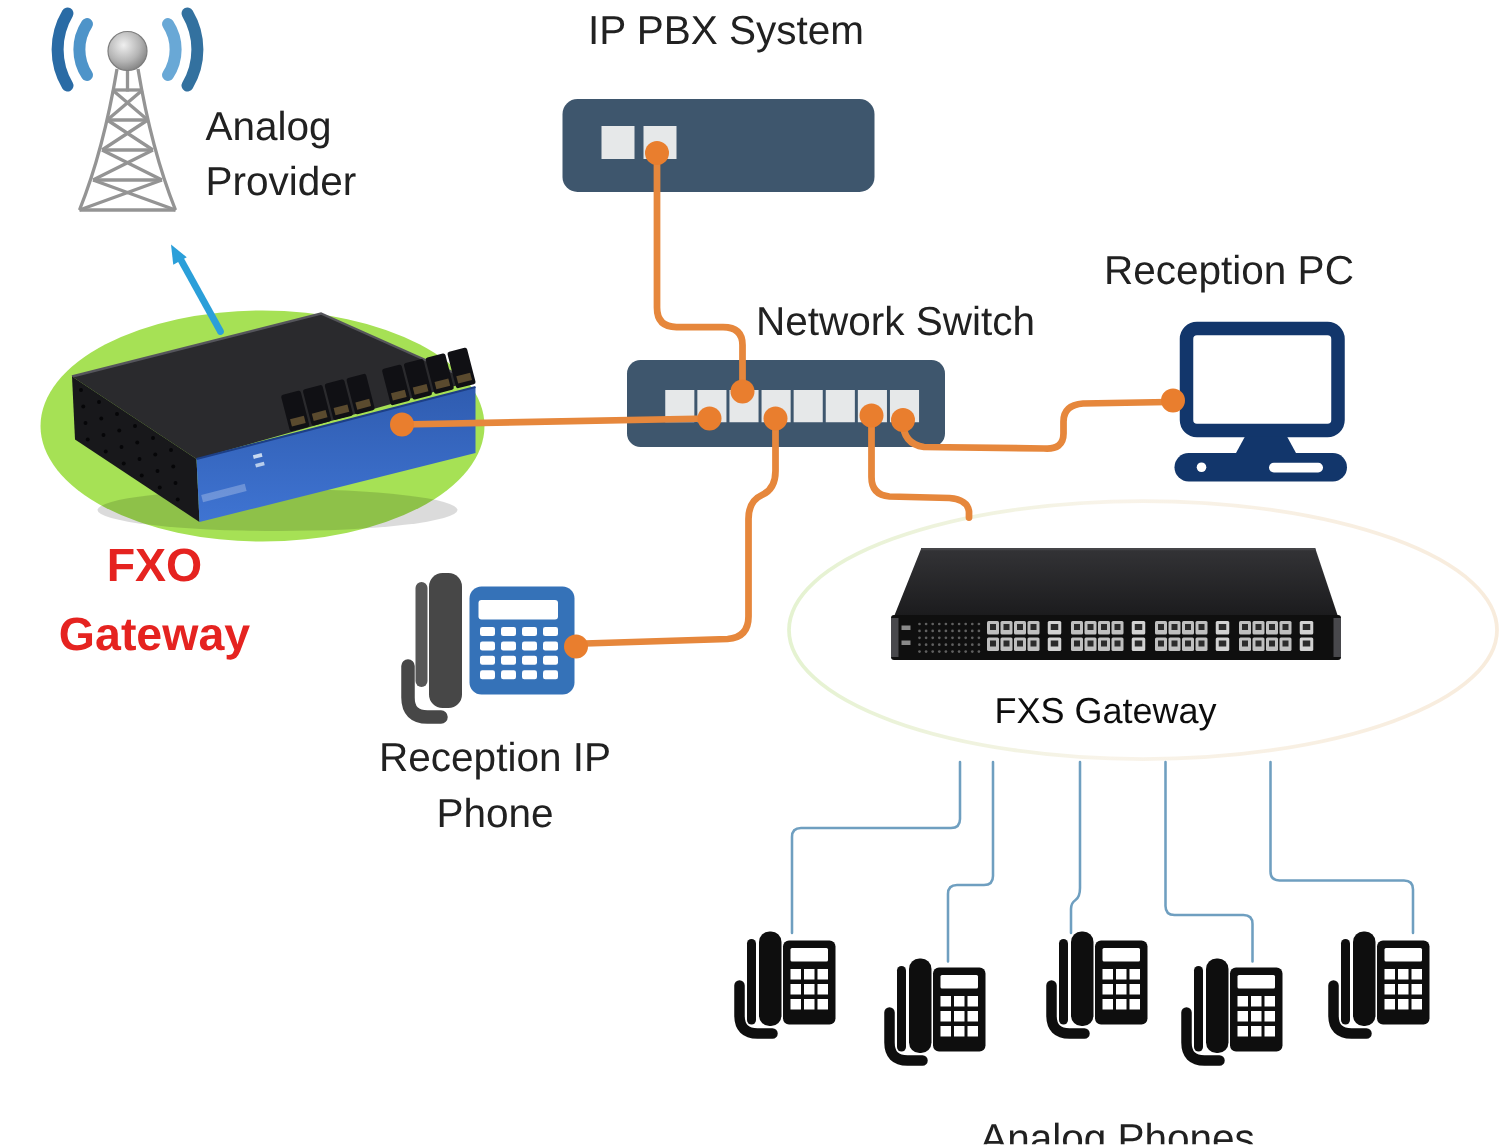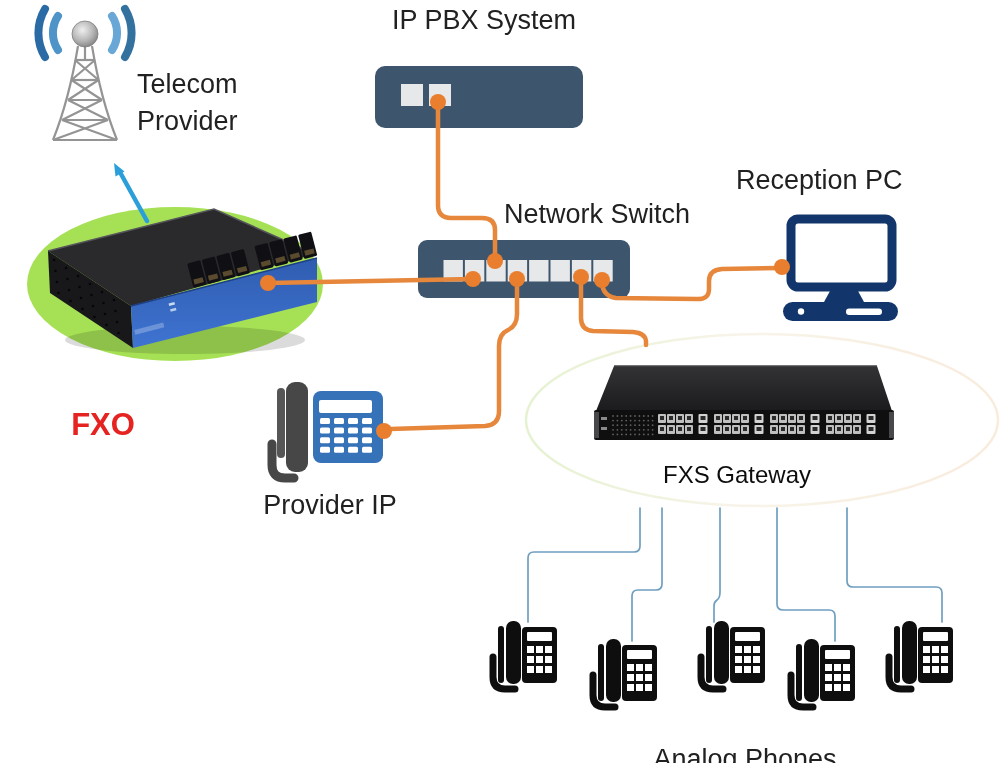--- a/index.html
+++ b/index.html
@@ -6,21 +6,21 @@
   #canvas{position:relative;width:1000px;height:763px;background:#fff;overflow:hidden;
           font-family:"Liberation Sans",sans-serif;padding-left:32px;}
   #scene{position:absolute;left:0;top:0;}
   .lbl{position:absolute;color:var(--label-dark,#212121);white-space:nowrap;}
   .lbl .ln{display:block;}
   #lbl-pbx{left:334px;top:5px;width:300px;text-align:center;font-size:27px;}
   #lbl-telecom{left:137px;top:66px;font-size:27px;line-height:37px;}
   #lbl-switch{left:504px;top:199px;font-size:27px;}
   #lbl-monitor{left:736px;top:165px;font-size:27px;}
   #lbl-fxo{left:0;top:354px;width:206px;text-align:center;font-size:31px;line-height:46px;
-           font-weight:bold;color:var(--red-label,#e52320);margin-top:48px;}
+           font-weight:bold;color:var(--red-label,#e52320);}
   #lbl-reception{left:210px;top:487px;width:240px;text-align:center;font-size:27px;line-height:37px;}
   #lbl-fxs{left:607px;top:461px;width:260px;text-align:center;font-size:24px;font-weight:normal;color:#0d0d0d;}
   #lbl-analog{left:600px;top:744px;width:290px;text-align:center;font-size:27px;}
   .cable{stroke:var(--cable-orange,#e6873c);stroke-width:4.5;fill:none;stroke-linecap:round;}
   .dot{fill:var(--dot-orange,#e97e2e);}
   .phoneline{stroke:var(--thin-line-blue,#6f9fc0);stroke-width:1.7;fill:none;stroke-linecap:round;}
   .slate{fill:var(--box-slate,#3e566d);}
   .navy{fill:var(--pc-navy,#12366b);}
 </style>
 </head>
@@ -385,27 +385,29 @@
     <use href="#analogPhone" x="488" y="621" width="70" height="78"></use>
     <use href="#analogPhone" x="588" y="639" width="70" height="78"></use>
     <use href="#analogPhone" x="696" y="621" width="70" height="78"></use>
     <use href="#analogPhone" x="786" y="639" width="70" height="78"></use>
     <use href="#analogPhone" x="884" y="621" width="70" height="78"></use>
   </g>
 </svg>
 
 <div class="lbl" id="lbl-pbx">IP PBX System</div>
 <div class="lbl" id="lbl-telecom">
-  <span class="ln">Telecom</span>
+  <span class="ln">Analog</span>
   <span class="ln">Provider</span>
 </div>
 <div class="lbl" id="lbl-switch">Network Switch</div>
 <div class="lbl" id="lbl-monitor">Reception PC</div>
 <div class="lbl" id="lbl-fxo">
   <span class="ln">FXO</span>
+  <span class="ln">Gateway</span>
 </div>
 <div class="lbl" id="lbl-reception">
-  <span class="ln">Provider IP</span>
+  <span class="ln">Reception IP</span>
+  <span class="ln">Phone</span>
 </div>
 <div class="lbl" id="lbl-fxs">FXS Gateway</div>
 <div class="lbl" id="lbl-analog">Analog Phones</div>
 
 </div>
 
 </body></html>

